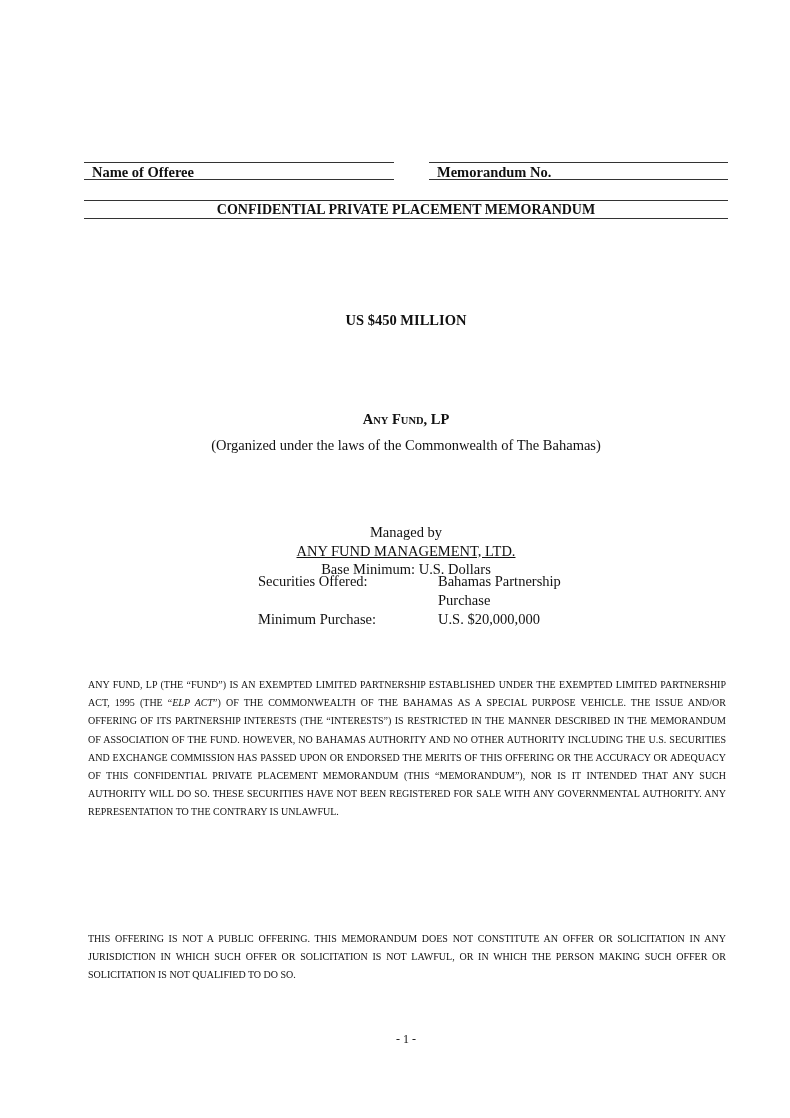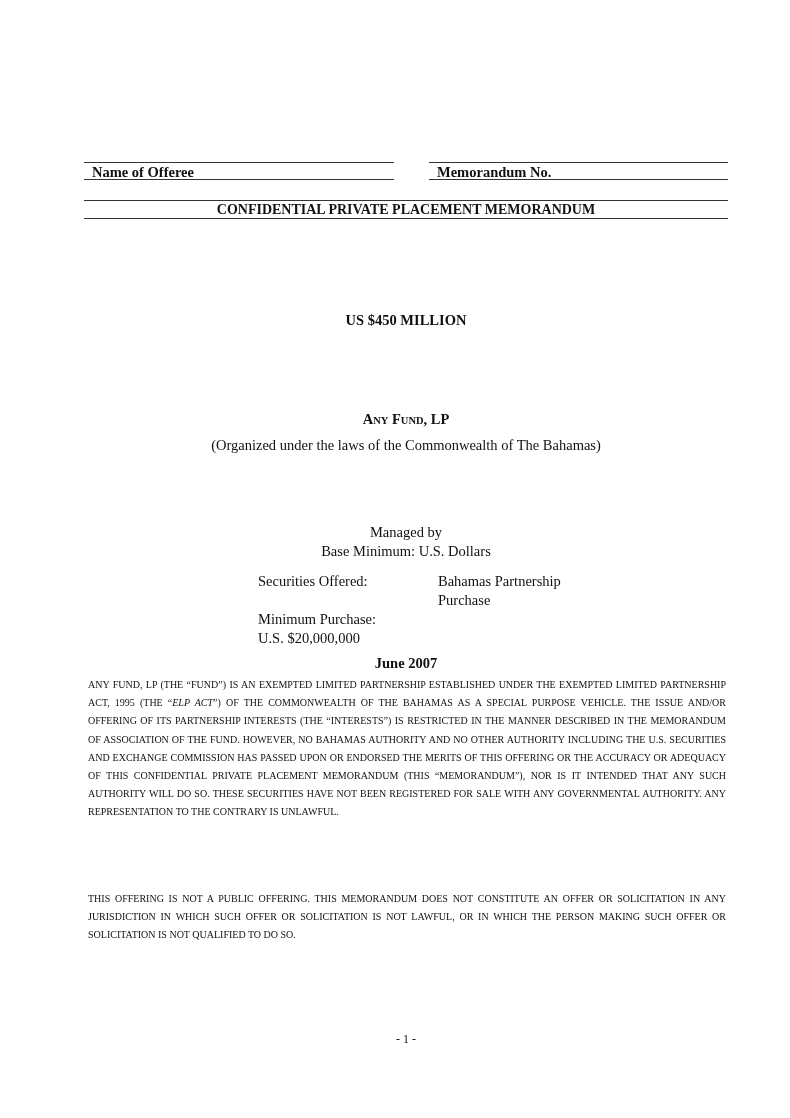--- a/index.html
+++ b/index.html
@@ -33,40 +33,40 @@
   <div class="abs center bold" style="top:299px;">US $450 MILLION</div>
 
   <div class="abs center bold" style="top:398px;">
     <span class="sc-big">A</span><span class="sc-small">NY</span><span class="sc-big"> F</span><span class="sc-small">UND</span><span class="sc-big">, LP</span>
   </div>
 
   <div class="abs center" style="top:437px;">(Organized under the laws of the Commonwealth of The Bahamas)</div>
 
   <div class="abs center" style="top:479px; line-height:18.5px;margin-top:44px;">
     <div>Managed by</div>
+    <div class="underline">ANY FUND MANAGEMENT, LTD.</div>
     <div>Base Minimum:  U.S. Dollars</div>
   </div>
 
   <div class="abs row" style="left:258px; top:572px; width:330px;">
     <div style="display:flex;">
       <div style="width:180px;">Securities Offered:</div>
       <div>
         <div>Bahamas Partnership</div>
         <div>Purchase</div>
       </div>
     </div>
-    <div style="display:flex;flex-direction:column;">
+    <div style="display:flex;">
       <div style="width:180px;">Minimum Purchase:</div>
       <div>U.S. $20,000,000</div>
     </div>
   </div>
 
-  <div class="abs center bold" style="top:642px;">June 2007</div>
 
   <div class="abs para" style="top:676px;">
     <span>ANY FUND, LP (THE “FUND”) IS AN EXEMPTED LIMITED PARTNERSHIP ESTABLISHED UNDER THE EXEMPTED LIMITED PARTNERSHIP ACT, 1995 (THE “</span><i>ELP ACT</i><span>”) OF THE COMMONWEALTH OF THE BAHAMAS AS A SPECIAL PURPOSE VEHICLE.  THE ISSUE AND/OR OFFERING OF ITS PARTNERSHIP INTERESTS (THE “INTERESTS”) IS RESTRICTED IN THE MANNER DESCRIBED IN THE MEMORANDUM OF ASSOCIATION OF THE FUND.  HOWEVER, NO BAHAMAS AUTHORITY AND NO OTHER AUTHORITY INCLUDING THE U.S. SECURITIES AND EXCHANGE COMMISSION HAS PASSED UPON OR ENDORSED THE MERITS OF THIS OFFERING OR THE ACCURACY OR ADEQUACY OF THIS CONFIDENTIAL PRIVATE PLACEMENT MEMORANDUM (THIS “MEMORANDUM”), NOR IS IT INTENDED THAT ANY SUCH AUTHORITY WILL DO SO.  THESE SECURITIES HAVE NOT BEEN REGISTERED FOR SALE WITH ANY GOVERNMENTAL AUTHORITY.  ANY REPRESENTATION TO THE CONTRARY IS UNLAWFUL.</span>
   </div>
 
-  <div class="abs para" style="top:890px;">THIS OFFERING IS NOT A PUBLIC OFFERING.  THIS MEMORANDUM DOES NOT CONSTITUTE AN OFFER OR SOLICITATION IN ANY JURISDICTION IN WHICH SUCH OFFER OR SOLICITATION IS NOT LAWFUL, OR IN WHICH THE PERSON MAKING SUCH OFFER OR SOLICITATION IS NOT QUALIFIED TO DO SO.</div>
+  <div class="abs para" style="top:930px;">THIS OFFERING IS NOT A PUBLIC OFFERING.  THIS MEMORANDUM DOES NOT CONSTITUTE AN OFFER OR SOLICITATION IN ANY JURISDICTION IN WHICH SUCH OFFER OR SOLICITATION IS NOT LAWFUL, OR IN WHICH THE PERSON MAKING SUCH OFFER OR SOLICITATION IS NOT QUALIFIED TO DO SO.</div>
 
   <div class="abs center" style="top:1032px; font-size:12px;">- 1 -</div>
 
 </div>
 
 </body></html>

